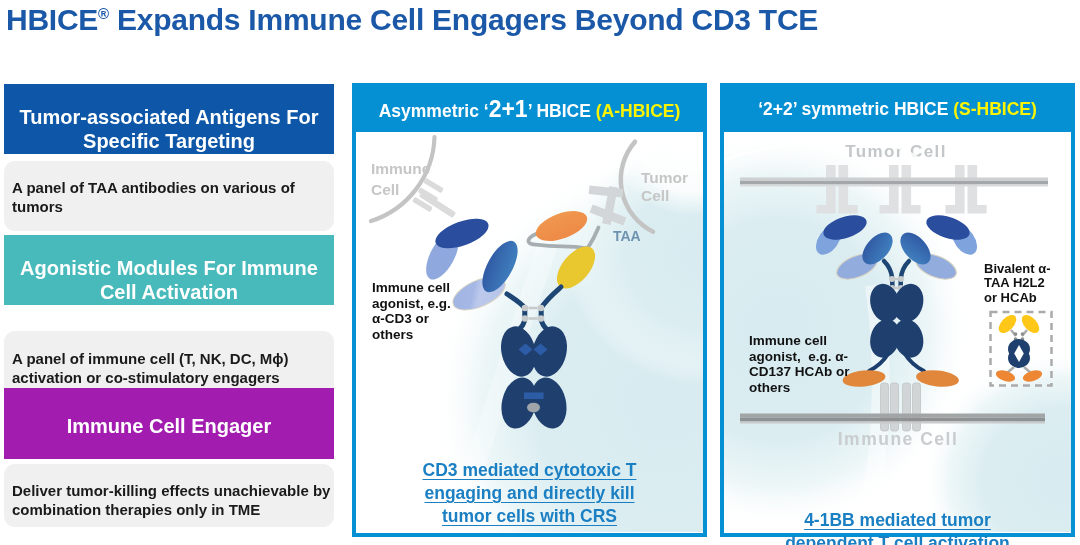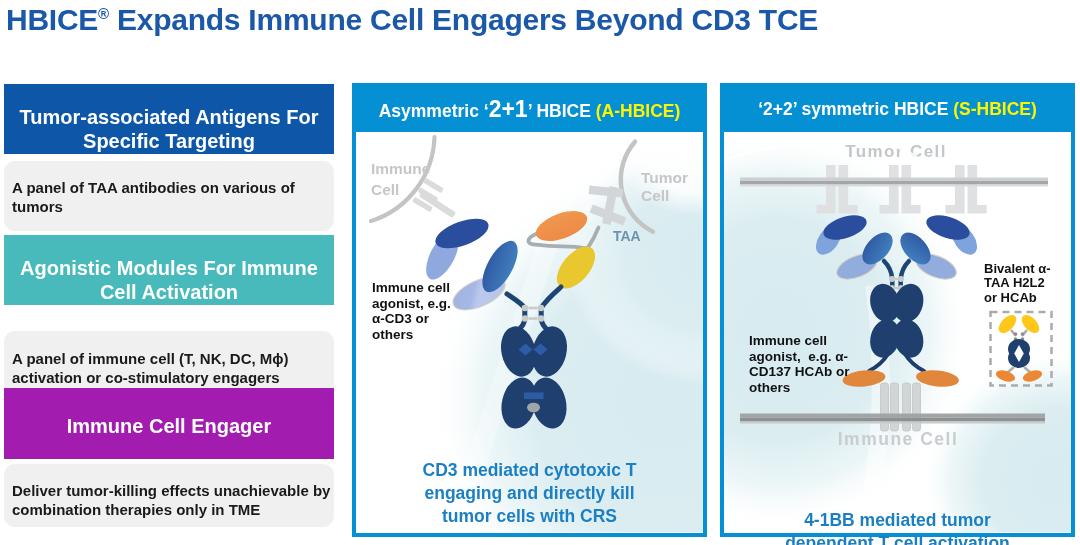--- a/index.html
+++ b/index.html
@@ -4,21 +4,21 @@
 <style>
 * { margin:0; padding:0; box-sizing:border-box; }
 html,body { width:1080px; height:545px; background:#ffffff; font-family:"Liberation Sans",sans-serif; position:relative; overflow:hidden; }
 .abs { position:absolute; }
 .hbox { left:4px; width:330px; color:#fff; font-weight:bold; font-size:20px; line-height:24px; text-align:center; display:flex; align-items:center; justify-content:center; padding-top:20px; }
 .gbox { left:4px; width:330px; background:#F0F0F1; color:#1a1a1a; font-weight:bold; font-size:15px; line-height:19px; padding:0 2px 0 8px; display:flex; flex-direction:column; justify-content:center;border-radius:11px; }
 .panel { border:4px solid #0690D4; background:#fff; top:83px; height:454px; }
 .phead { position:absolute; left:0; top:0; width:100%; height:45px; background:#0690D4; color:#fff; font-weight:bold; font-size:17.5px; text-align:center; line-height:44px; white-space:nowrap; }
 .phead .big { font-size:23px; }
 .phead .yel { color:#FDF500; }
-.plink { font-weight:bold; font-size:17.5px; line-height:23px; color:#1B7FC3; text-align:center; text-underline-offset:3px; }
+.plink { font-weight:bold; font-size:17.5px; line-height:23px; color:#1B7FC3; text-align:center; text-decoration:underline; text-underline-offset:3px; }
 </style>
 </head>
 <body>
 
 <div class="abs" style="left:6px; top:3px; font-size:30px; font-weight:bold; color:#1B58A8; letter-spacing:-0.25px;">HBICE<span style="font-size:15px; vertical-align:11px;">®</span> Expands Immune Cell Engagers Beyond CD3 TCE</div>
 
 <div class="abs hbox" style="top:84px; height:70px; background:#0E57A8;">Tumor-associated Antigens For<br>Specific Targeting</div>
 <div class="abs gbox" style="top:161px; height:70px; padding-top:2px;">A panel of TAA antibodies on various of<br>tumors</div>
 <div class="abs hbox" style="top:235px; height:70px; background:#48BABB;">Agonistic Modules For Immune<br>Cell Activation</div>
 <div class="abs gbox" style="top:311px; height:68px; padding-top:5px;margin-top:20px;">A panel of immune cell (T, NK, DC, Mϕ)<br>activation or co-stimulatory engagers</div>

